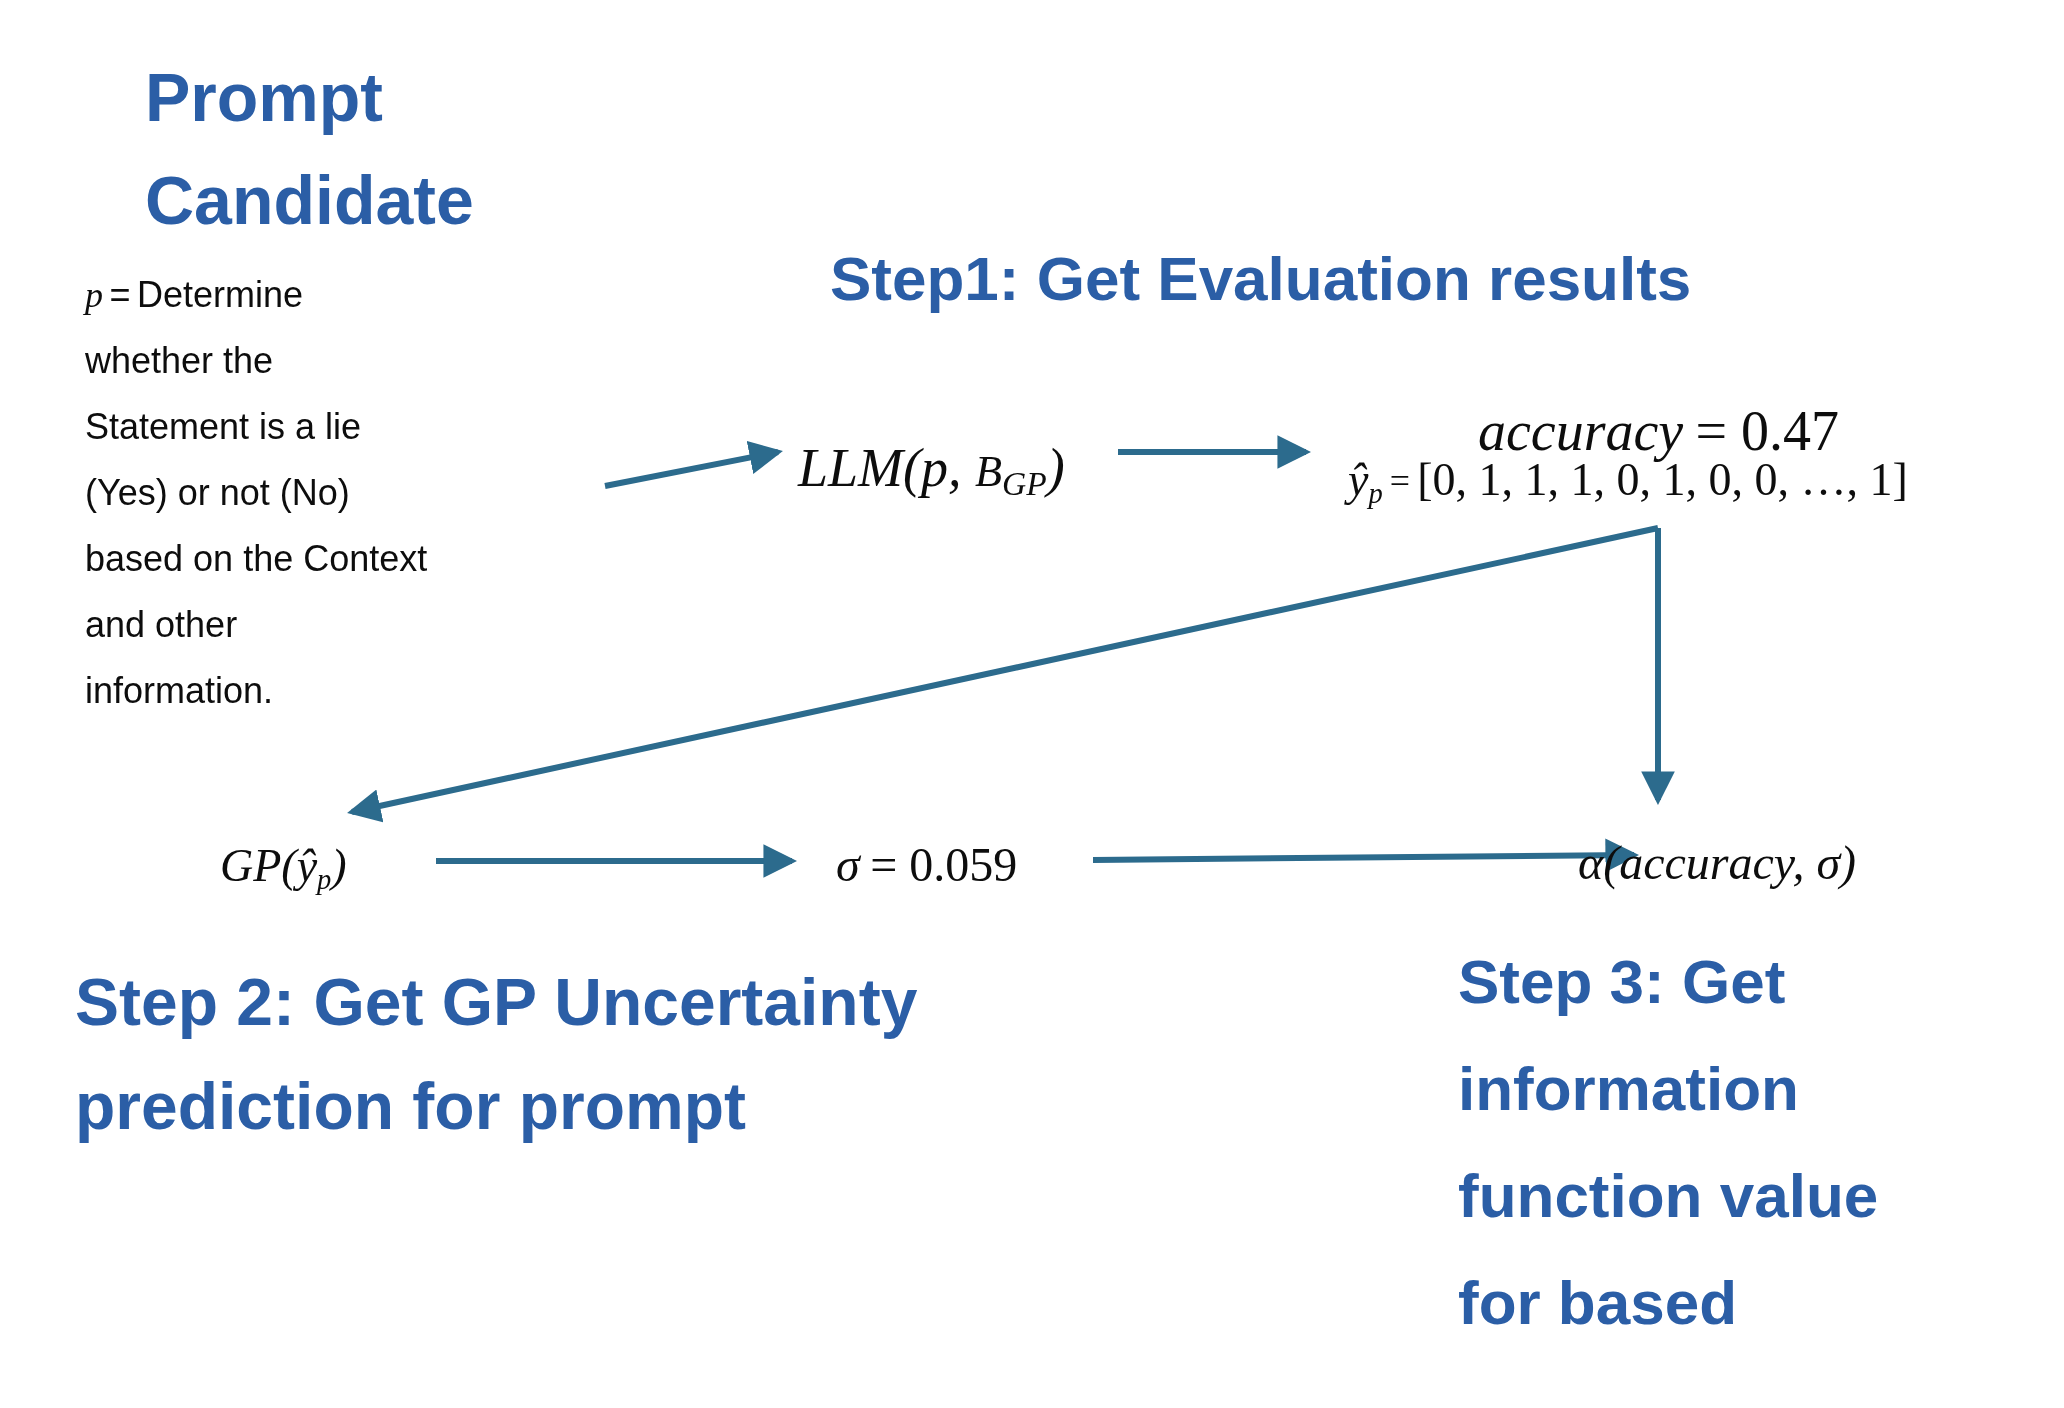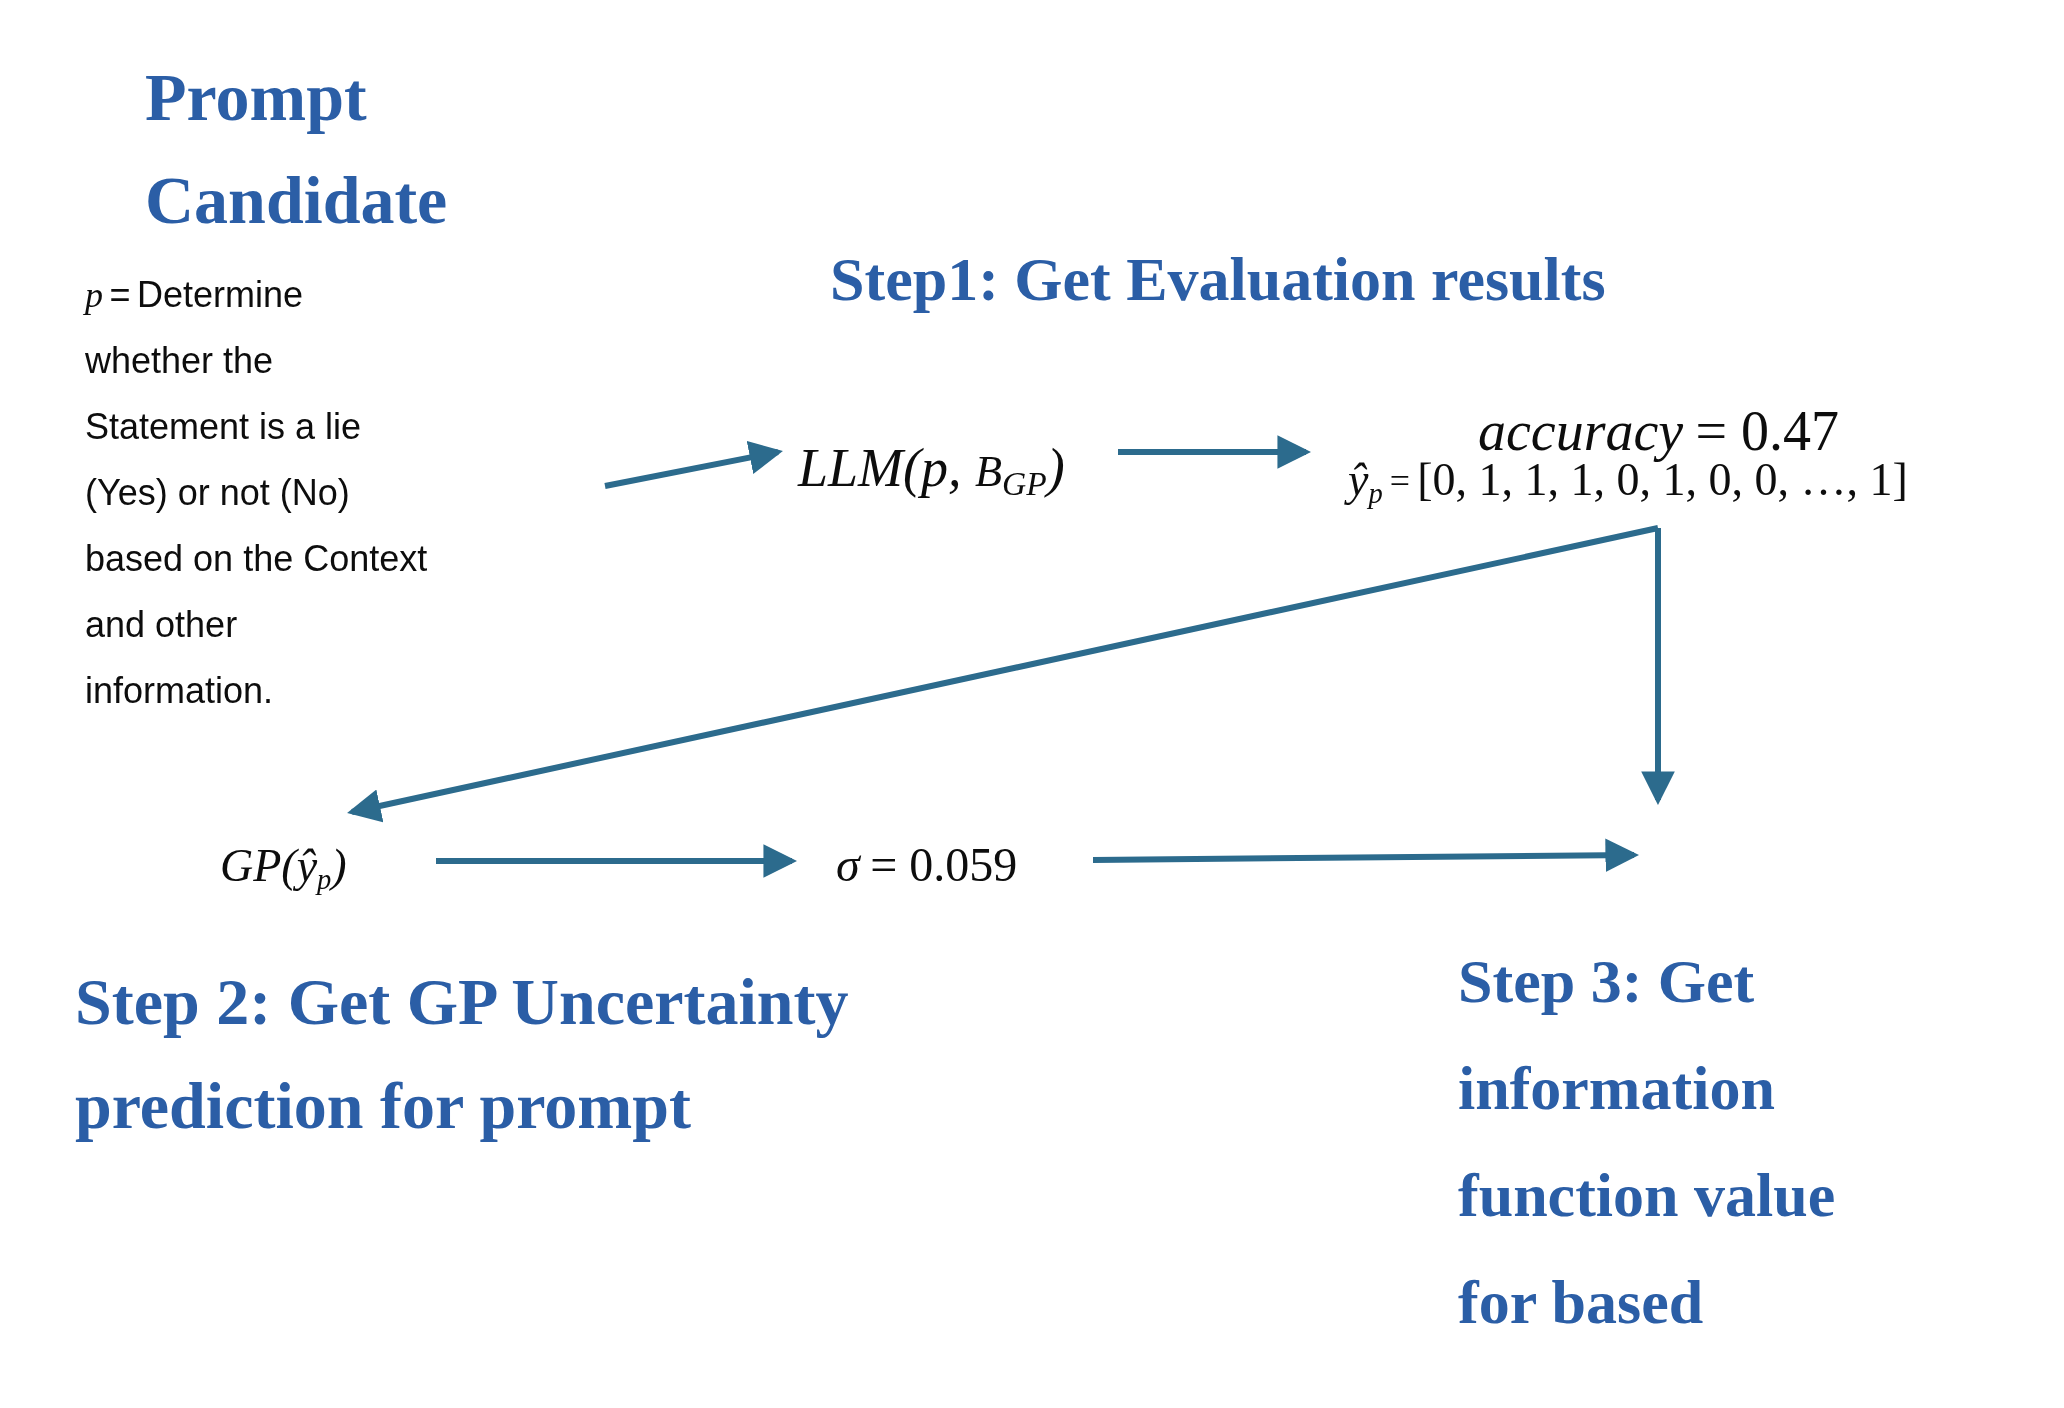--- a/index.html
+++ b/index.html
@@ -10,21 +10,21 @@
   }
   html,body{margin:0;padding:0;background:var(--bg);}
   .canvas{
     position:relative;width:2064px;height:1408px;background:var(--bg);
     overflow:hidden;font-family:"Liberation Sans","DejaVu Sans",sans-serif;
   }
   .connectors{position:absolute;left:0;top:0;width:2064px;height:1408px;}
   .connectors line{stroke:var(--arrow-teal);stroke-width:6;}
   .connectors .ah{fill:var(--arrow-teal);}
 
-  .heading{position:absolute;color:var(--heading-blue);font-weight:700;font-family:Liberation Serif, serif;}
+  .heading{position:absolute;color:var(--heading-blue);font-weight:700;}
   .title{left:145px;top:46px;font-size:68px;line-height:103px;}
   .step1{left:830px;top:244px;font-size:62px;line-height:70px;}
   .step2{left:75px;top:950px;font-size:66px;line-height:104px;}
   .step3{left:1458px;top:928px;font-size:62px;line-height:107px;}
 
   .prompt-text{
     position:absolute;left:85px;top:262px;width:540px;
     color:var(--text-black);font-size:36px;line-height:66px;font-weight:400;
   }
   .mvar{font-family:"Liberation Serif","DejaVu Serif",serif;font-style:italic;padding-right:0.18em;}
@@ -99,20 +99,21 @@
   </div>
 
   <div class="math node-gp">
     <span>GP(ŷ</span><sub class="sub">p</sub><span>)</span>
   </div>
 
   <div class="math node-sigma">
     <span>σ</span><span class="up gap">= 0.059</span>
   </div>
 
+  <div class="math node-alpha">α(accuracy, σ)</div>
 
   <div class="heading step2">
     <div>Step 2: Get GP Uncertainty</div>
     <div>prediction for prompt</div>
   </div>
 
   <div class="heading step3">
     <div>Step 3: Get</div>
     <div>information</div>
     <div>function value</div>

